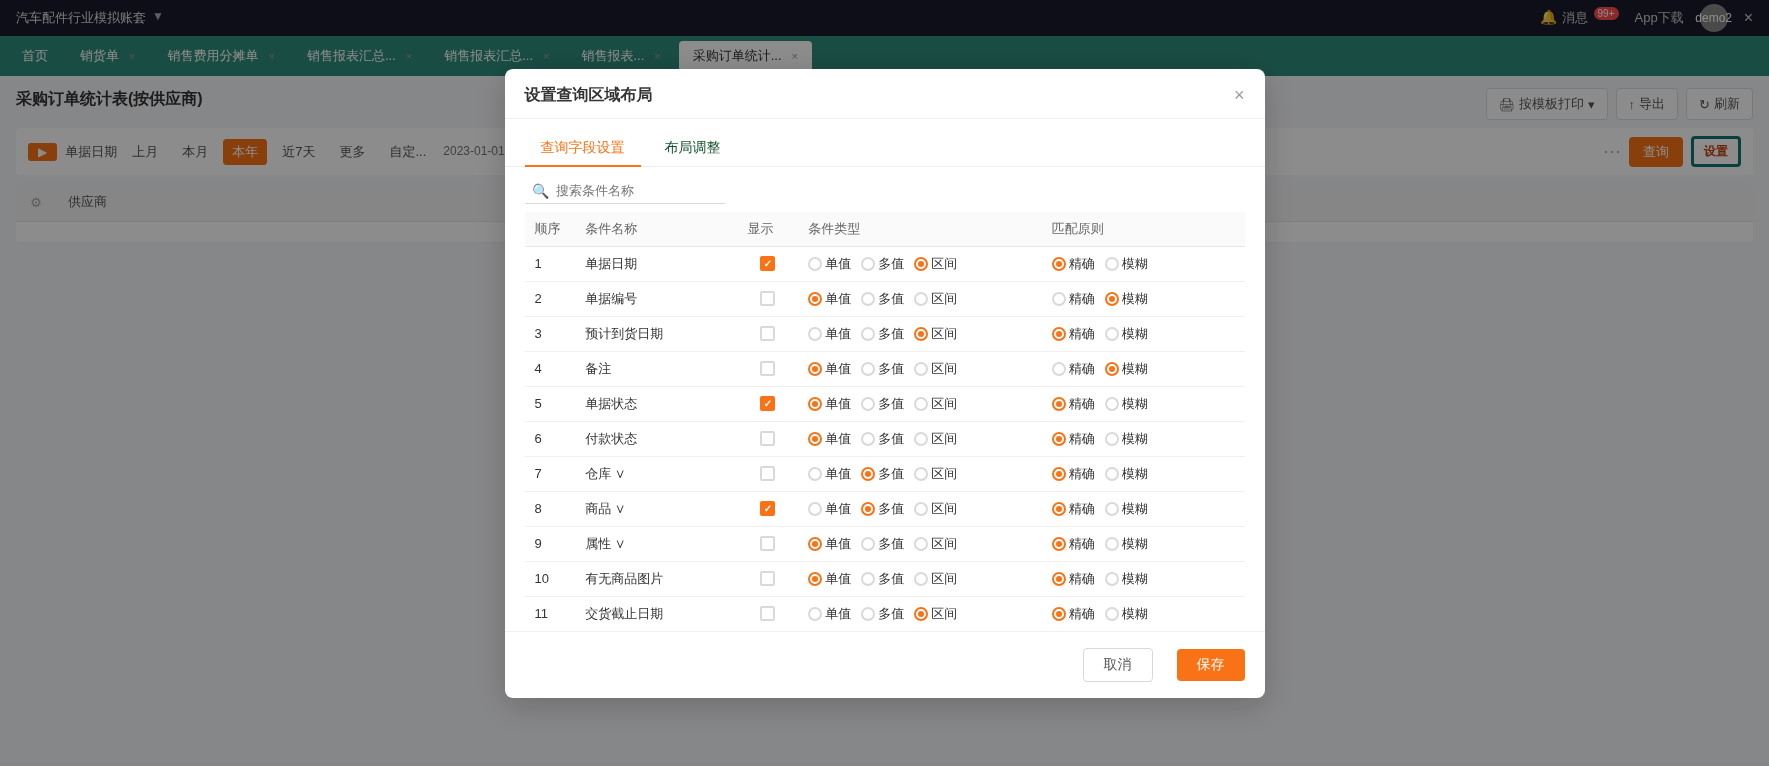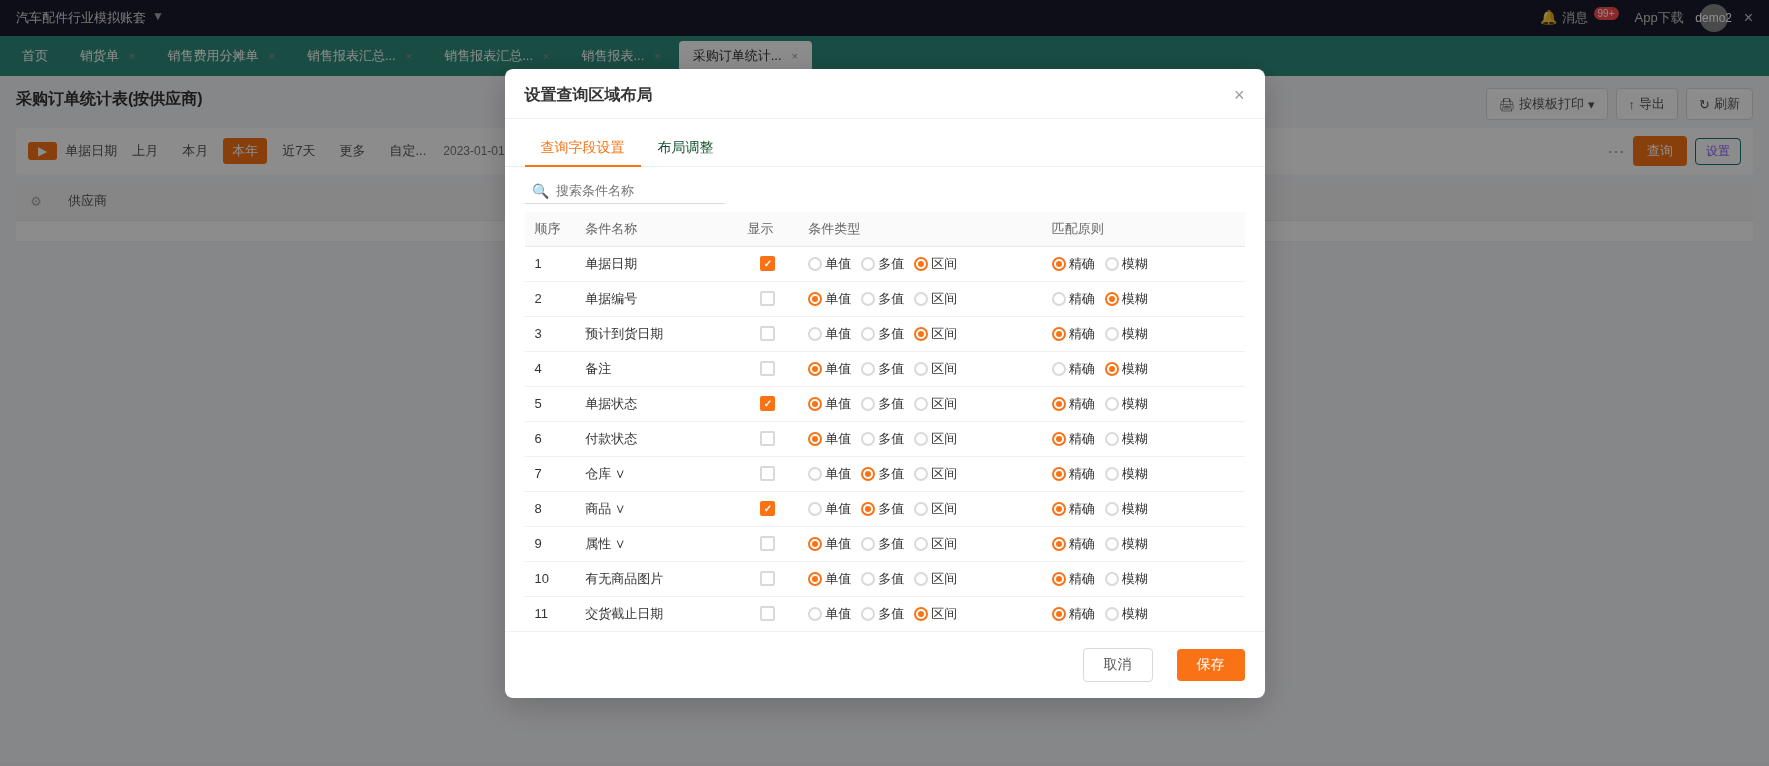--- a/index.html
+++ b/index.html
@@ -102,21 +102,21 @@
     }
     .dialog-header {
       padding: 16px 20px 12px;
       display: flex; align-items: center; justify-content: space-between;
       border-bottom: 1px solid #f0f0f0;
     }
     .dialog-title { font-size: 16px; font-weight: bold; color: #333; }
     .dialog-close { cursor: pointer; color: #999; font-size: 18px; }
 
     
-    .dialog-tabs { display: flex; padding: 12px 20px 0; border-bottom: 1px solid #eee; gap: 1px; }
+    .dialog-tabs { display: flex; padding: 12px 20px 0; border-bottom: 1px solid #eee; gap: 8px; }
     .dialog-tab {
       padding: 8px 16px; cursor: pointer; color: #14532d; font-size: 14px;
       border-bottom: 2px solid transparent; margin-bottom: -1px;
     }
     .dialog-tab.active { color: #f97316; border-bottom-color: #f97316; font-weight: 500; }
 
     
     .dialog-search {
       padding: 12px 20px 8px;
       display: flex; align-items: center; gap: 8px;
@@ -266,21 +266,21 @@
       <span class="date-btn">上月</span>
       <span class="date-btn">本月</span>
       <span class="date-btn active">本年</span>
       <span class="date-btn">近7天</span>
       <span class="date-btn">更多</span>
       <span class="date-btn">自定...</span>
     </span>
     <span class="date-range">2023-01-01 至 2023-12-31</span>
     <span style="color:#aaa; margin-left:auto; font-size:18px; cursor:pointer;">···</span>
     <button class="btn-orange" style="">查询</button>
-    <button class="btn-orange-small" style="background:#fff; color:#8b5cf6; border:1px solid #0f766e;">设置</button>
+    <button class="btn-orange-small" style="background:#fff; color:#c2410c; border:3px solid #0f766e;font-weight:bold;">设置</button>
   </div>
 
   <div style="background:#fff; border-radius:4px; overflow:hidden;">
     <table class="data-table">
       <thead>
         <tr>
           <th style="width:40px; text-align:center;">
             <span class="gear-icon">⚙</span>
           </th>
           <th>供应商</th>

